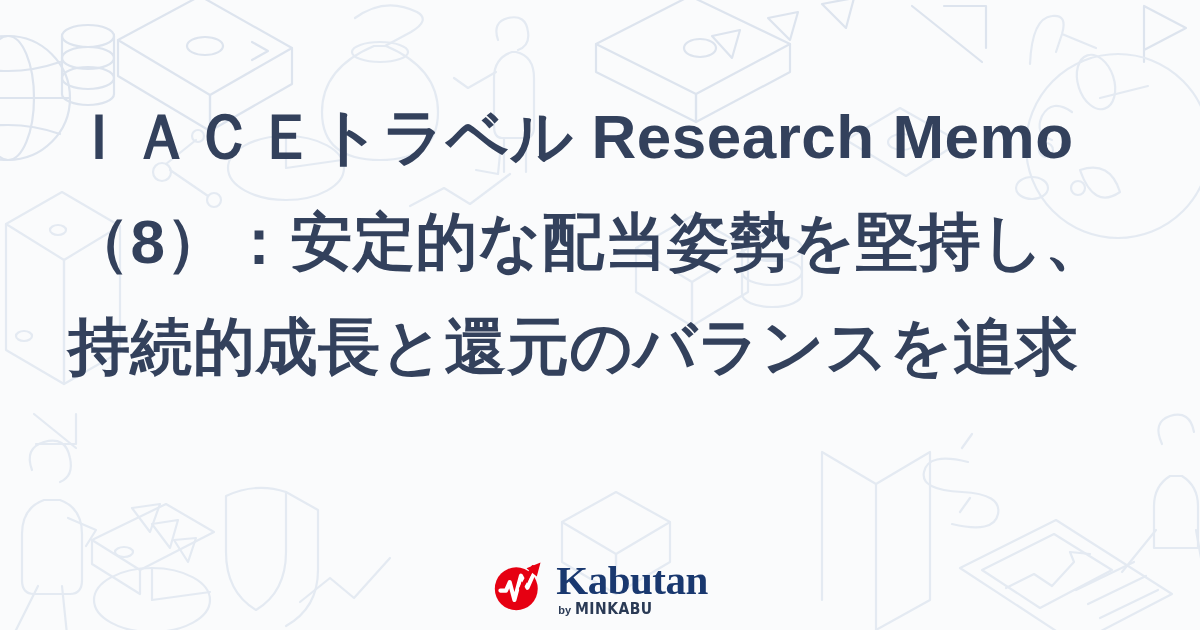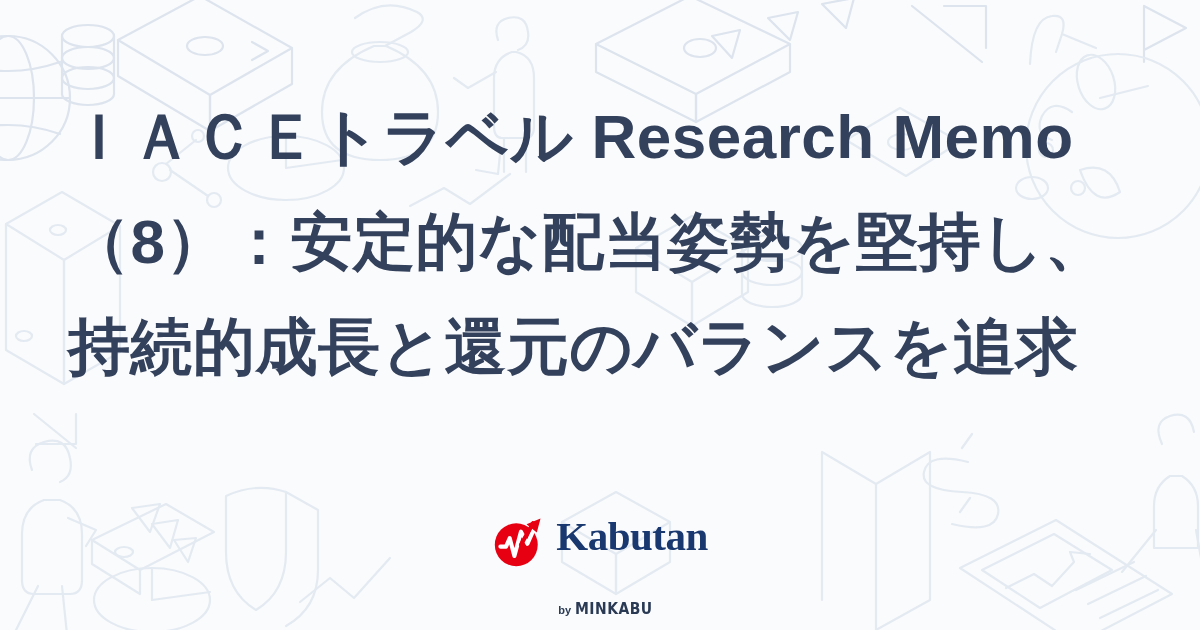--- a/index.html
+++ b/index.html
@@ -87,21 +87,20 @@
     width: 56px;
     height: 56px;
     flex: none;
     margin-top: 2px;
   }
   #logo-text {
     display: flex;
     flex-direction: column;
     align-items: flex-start;
     padding-top: 6px;
-    gap: 44px;
   }
   #logo-wordmark {
     font-family: "Liberation Serif", "DejaVu Serif", serif;
     font-weight: 700;
     font-size: 41px;
     line-height: 0.96;
     color: #19386f;
     letter-spacing: -0.5px;
   }
   #logo-byline {

